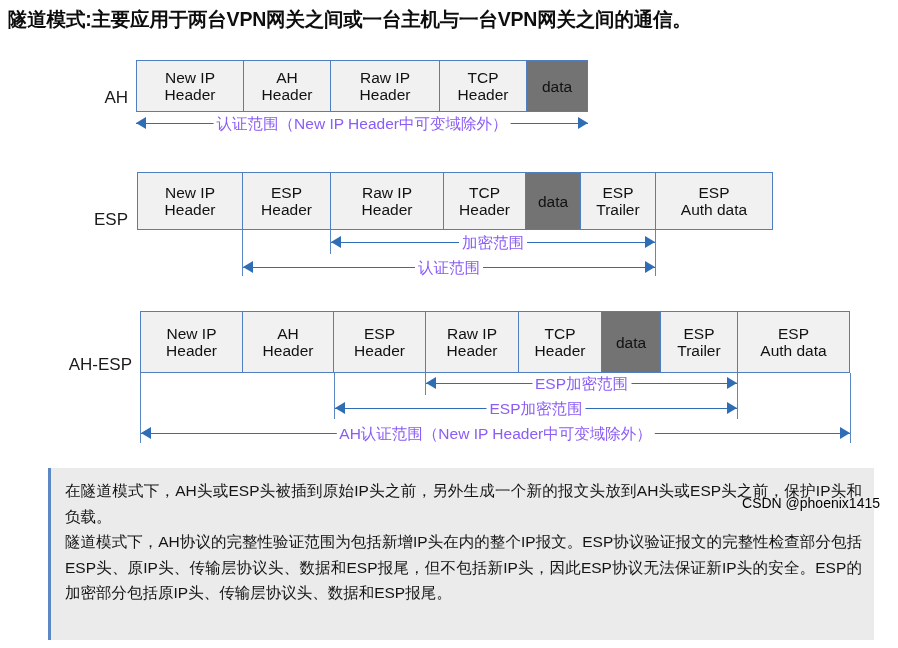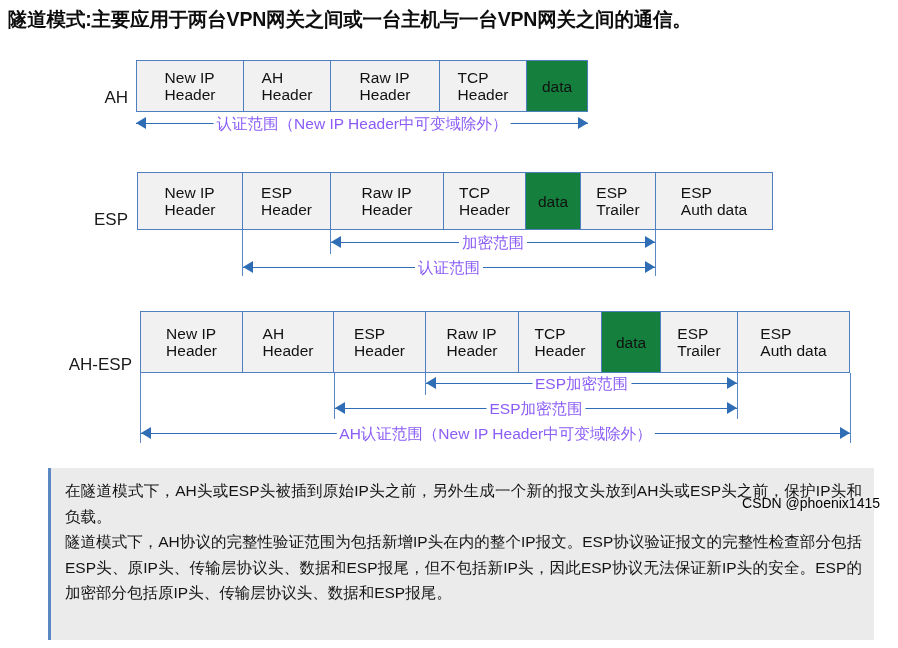--- a/index.html
+++ b/index.html
@@ -30,26 +30,27 @@
     white-space:nowrap;
     text-align:right;
   }
 
   
   .cell{
     position:absolute;box-sizing:border-box;
     border:1px solid #4f7fbf;
     background:#f1f1f1;
     display:flex;align-items:center;justify-content:center;
+    text-align:center;
     font-size:15.5px;
     line-height:17px;
     color:#111;
     white-space:pre-line;
   }
-  .cell.white{background:#15803d;}
+  .cell.white{background:#737373;}
 
   
   .vline{position:absolute;width:1px;background:#5b87c4;}
 
   
   .arrowrow{position:absolute;height:20px;}
   .arrowrow .bar{
     position:absolute;left:0;right:0;top:9px;height:1px;background:#2f6db5;
   }
   .arrowrow .head{

